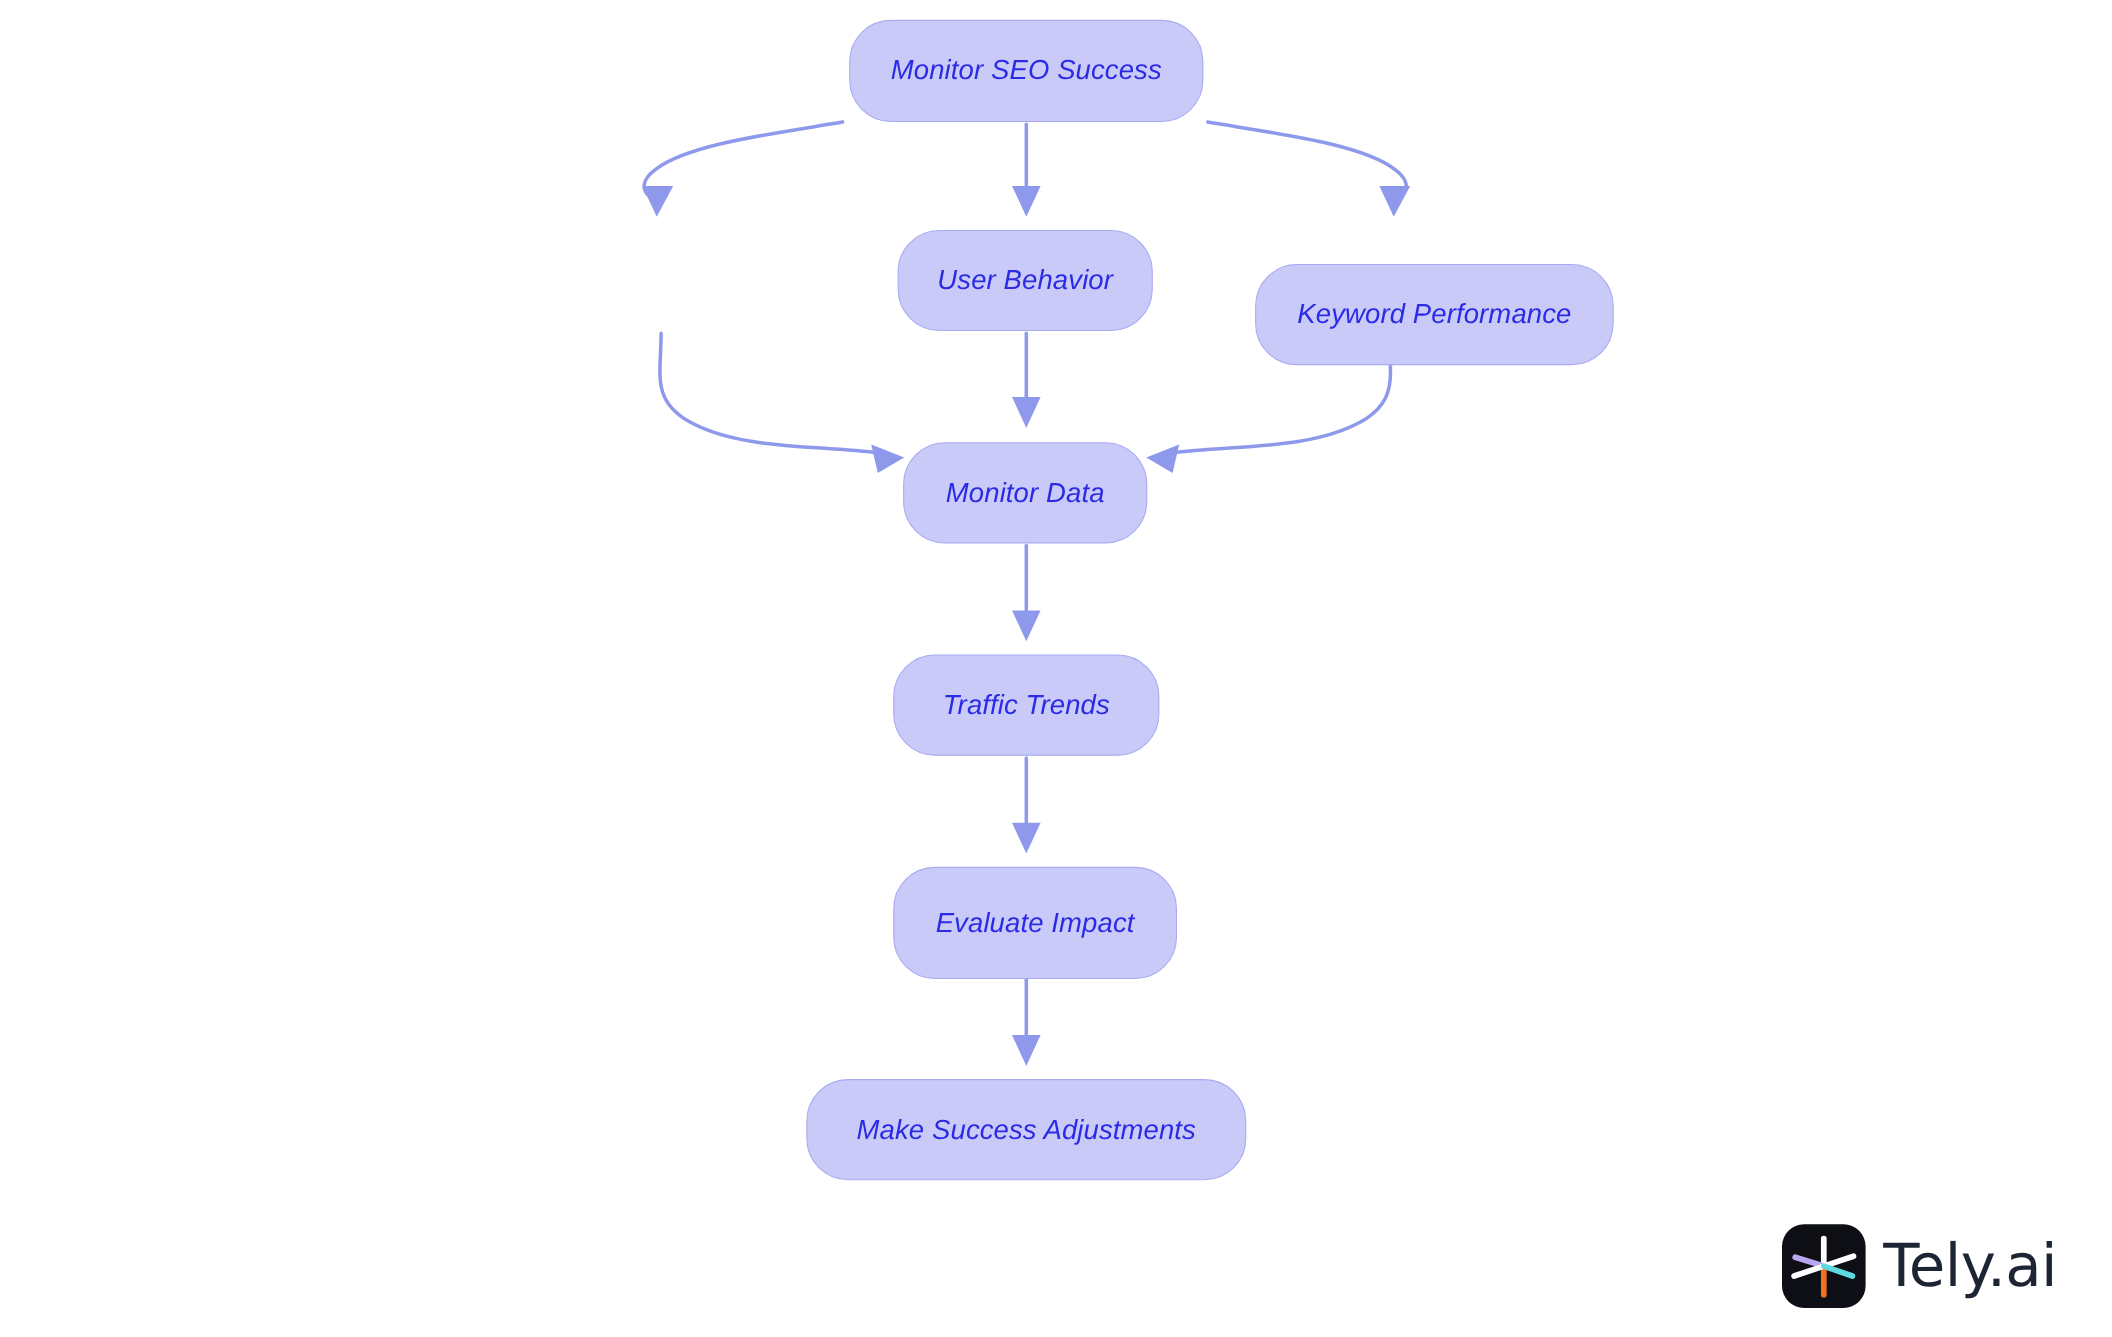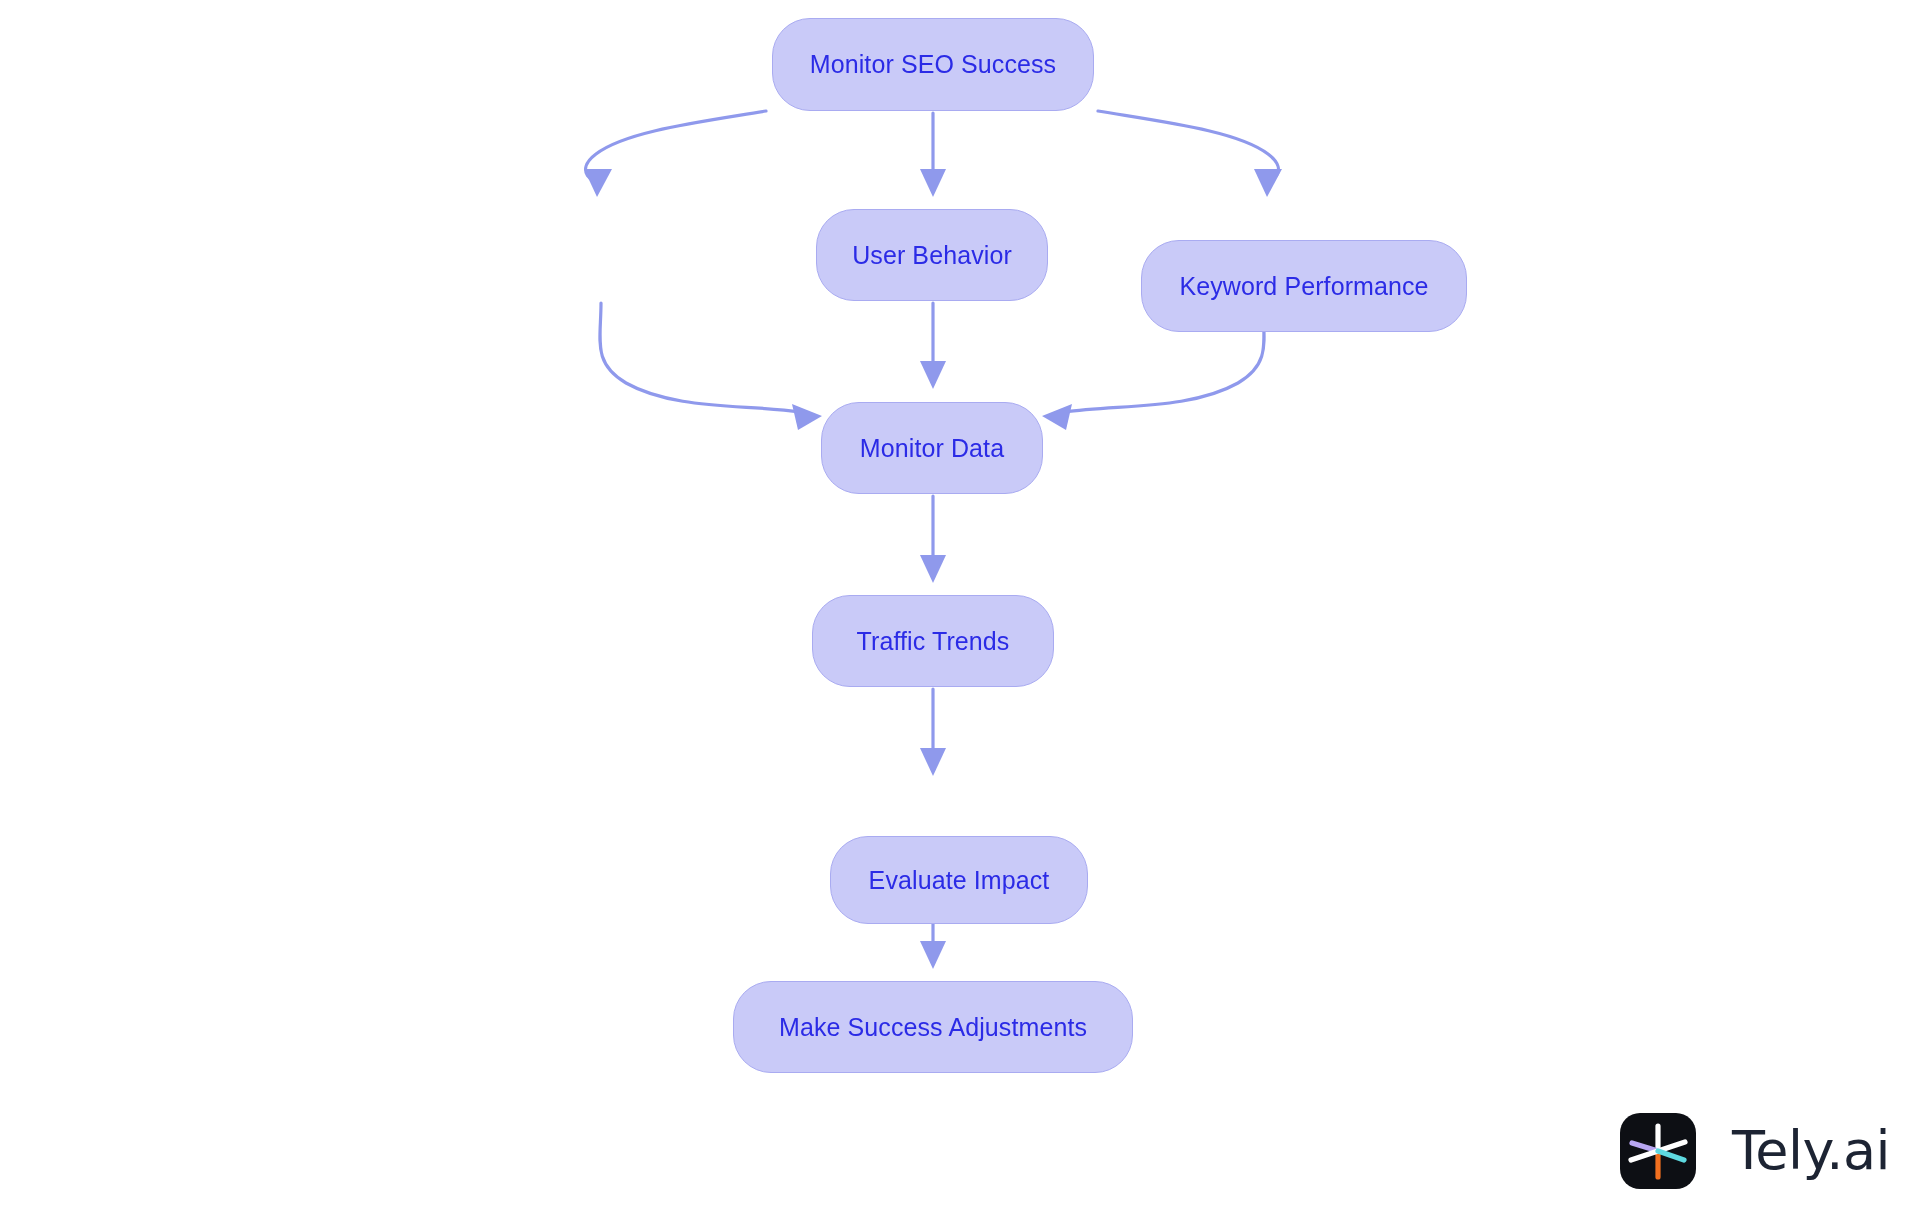--- a/index.html
+++ b/index.html
@@ -53,30 +53,31 @@
     border-radius: 38px;
     display: flex;
     align-items: center;
     justify-content: center;
     color: #2b2be6;
     font-size: 25px;
     font-weight: 400;
     letter-spacing: 0.1px;
     white-space: nowrap;
     user-select: none;
+    font-style: italic;
   }
 
   
   #brand {
     position: absolute;
     left: 1620px;
     top: 1113px;
     display: flex;
     align-items: center;
-    gap: 36px;
+    gap: 16px;
   }
   #brand-mark {
     width: 76px;
     height: 76px;
     border-radius: 20px;
     background: #0d0f14;
     position: relative;
     flex: 0 0 auto;
     overflow: hidden;
   }
@@ -146,21 +147,21 @@
 
 
   <div class="node" id="node-behavior" style="left:816px; top:209px; width:232px; height:92px;">User Behavior</div>
 
   <div class="node" id="node-keyword" style="left:1141px; top:209px; width:326px; height:92px;margin-top:31px;">Keyword Performance</div>
 
   <div class="node" id="node-analyze" style="left:821px; top:402px; width:222px; height:92px;">Monitor Data</div>
 
   <div class="node" id="node-trends" style="left:812px; top:595px; width:242px; height:92px;">Traffic Trends</div>
 
-  <div class="node" id="node-evaluate" style="left:830px; top:788px; width:258px; height:88px;margin-top:48px;">Evaluate Impact</div>
+  <div class="node" id="node-evaluate" style="left:812px; top:788px; width:258px; height:102px;">Evaluate Impact</div>
 
   <div class="node" id="node-adjust" style="left:733px; top:981px; width:400px; height:92px;">Make Success Adjustments</div>
 
   <div id="brand">
     <div id="brand-mark">
       <svg viewBox="0 0 76 76" width="76" height="76" aria-hidden="true">
 
         <line x1="38" y1="13" x2="38" y2="38" stroke="#ffffff" stroke-width="5.2" stroke-linecap="round"></line>
 
         <line x1="38" y1="38" x2="38" y2="64" stroke="#f2701f" stroke-width="5.2" stroke-linecap="round"></line>

